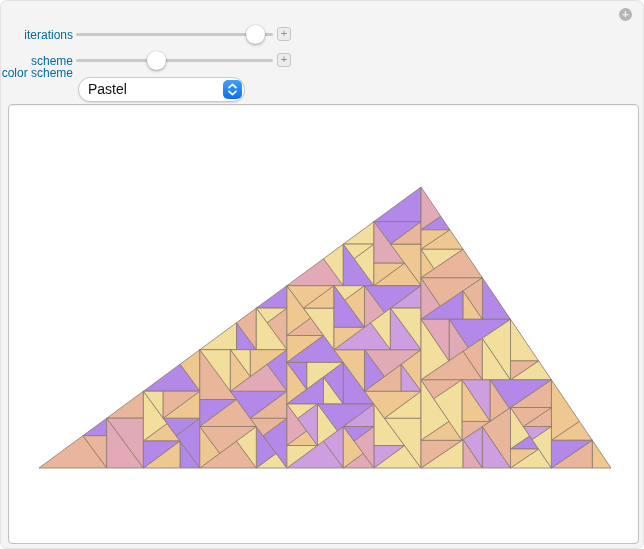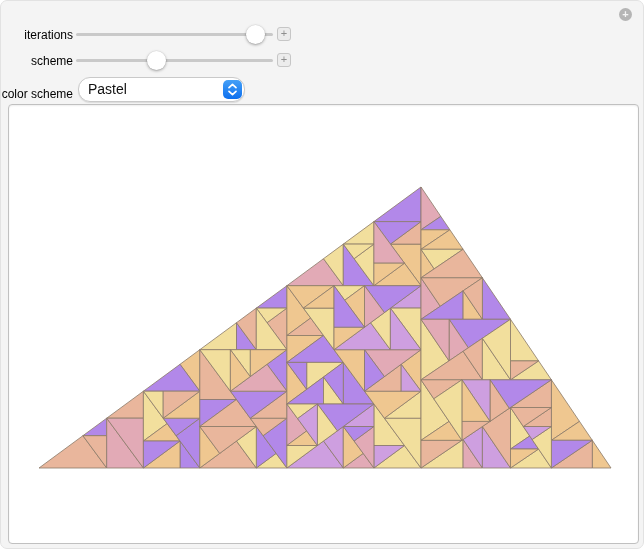--- a/index.html
+++ b/index.html
@@ -9,21 +9,21 @@
   .manipulate{position:absolute;left:0;top:0;width:642px;height:547px;
               background:#f4f4f4;border:1px solid #e2e2e2;border-radius:7px;}
 
   
   .expand{position:absolute;right:11px;top:7px;width:13px;height:13px;border-radius:50%;
           background:#b5b5b5;color:#f4f4f4;font-size:11px;font-weight:bold;line-height:13px;
           text-align:center;cursor:pointer;user-select:none;}
 
   
   .ctl-label{position:absolute;left:0;width:72px;text-align:right;
-             font-size:12px;color:#000000;}
+             font-size:12px;color:#0369a1;}
 
   .slider{position:absolute;left:75px;width:197px;height:20px;}
   .slider .track{position:absolute;left:0;right:0;top:9px;height:3px;
                  background:#c9c9c9;border-radius:2px;}
   .slider .thumb{position:absolute;top:1px;width:19px;height:19px;border-radius:50%;
                  background:#fff;box-shadow:0 1px 3px rgba(0,0,0,.35),0 0 0 .5px rgba(0,0,0,.06);}
 
   .stepper{position:absolute;left:276px;width:12px;height:12px;border-radius:3px;
            background:#ececec;border:1px solid #c6c6c6;color:#8e8e8e;
            font-size:11px;line-height:11px;text-align:center;cursor:pointer;user-select:none;}
@@ -58,21 +58,21 @@
   </div>
   <div class="stepper" style="top:26px;">+</div>
 
   <div class="ctl-label" style="top:53px;">scheme</div>
   <div class="slider" style="top:49px;">
     <div class="track"></div>
     <div class="thumb" id="thumb1" style="left: 71.2px;"></div>
   </div>
   <div class="stepper" style="top:52px;">+</div>
 
-  <div class="ctl-label" style="top:86px;">color scheme</div>
+  <div class="ctl-label" style="top:65px;">color scheme</div>
   <div class="dropdown">
     <div class="sel">Pastel</div>
     <div class="chev">
       <svg width="19" height="19" viewBox="0 0 19 19">
         <path d="M6 7.6 L9.5 4.3 L13 7.6" fill="none" stroke="#fff" stroke-width="1.7" stroke-linecap="round" stroke-linejoin="round"></path>
         <path d="M6 11.4 L9.5 14.7 L13 11.4" fill="none" stroke="#fff" stroke-width="1.7" stroke-linecap="round" stroke-linejoin="round"></path>
       </svg>
     </div>
   </div>
 

